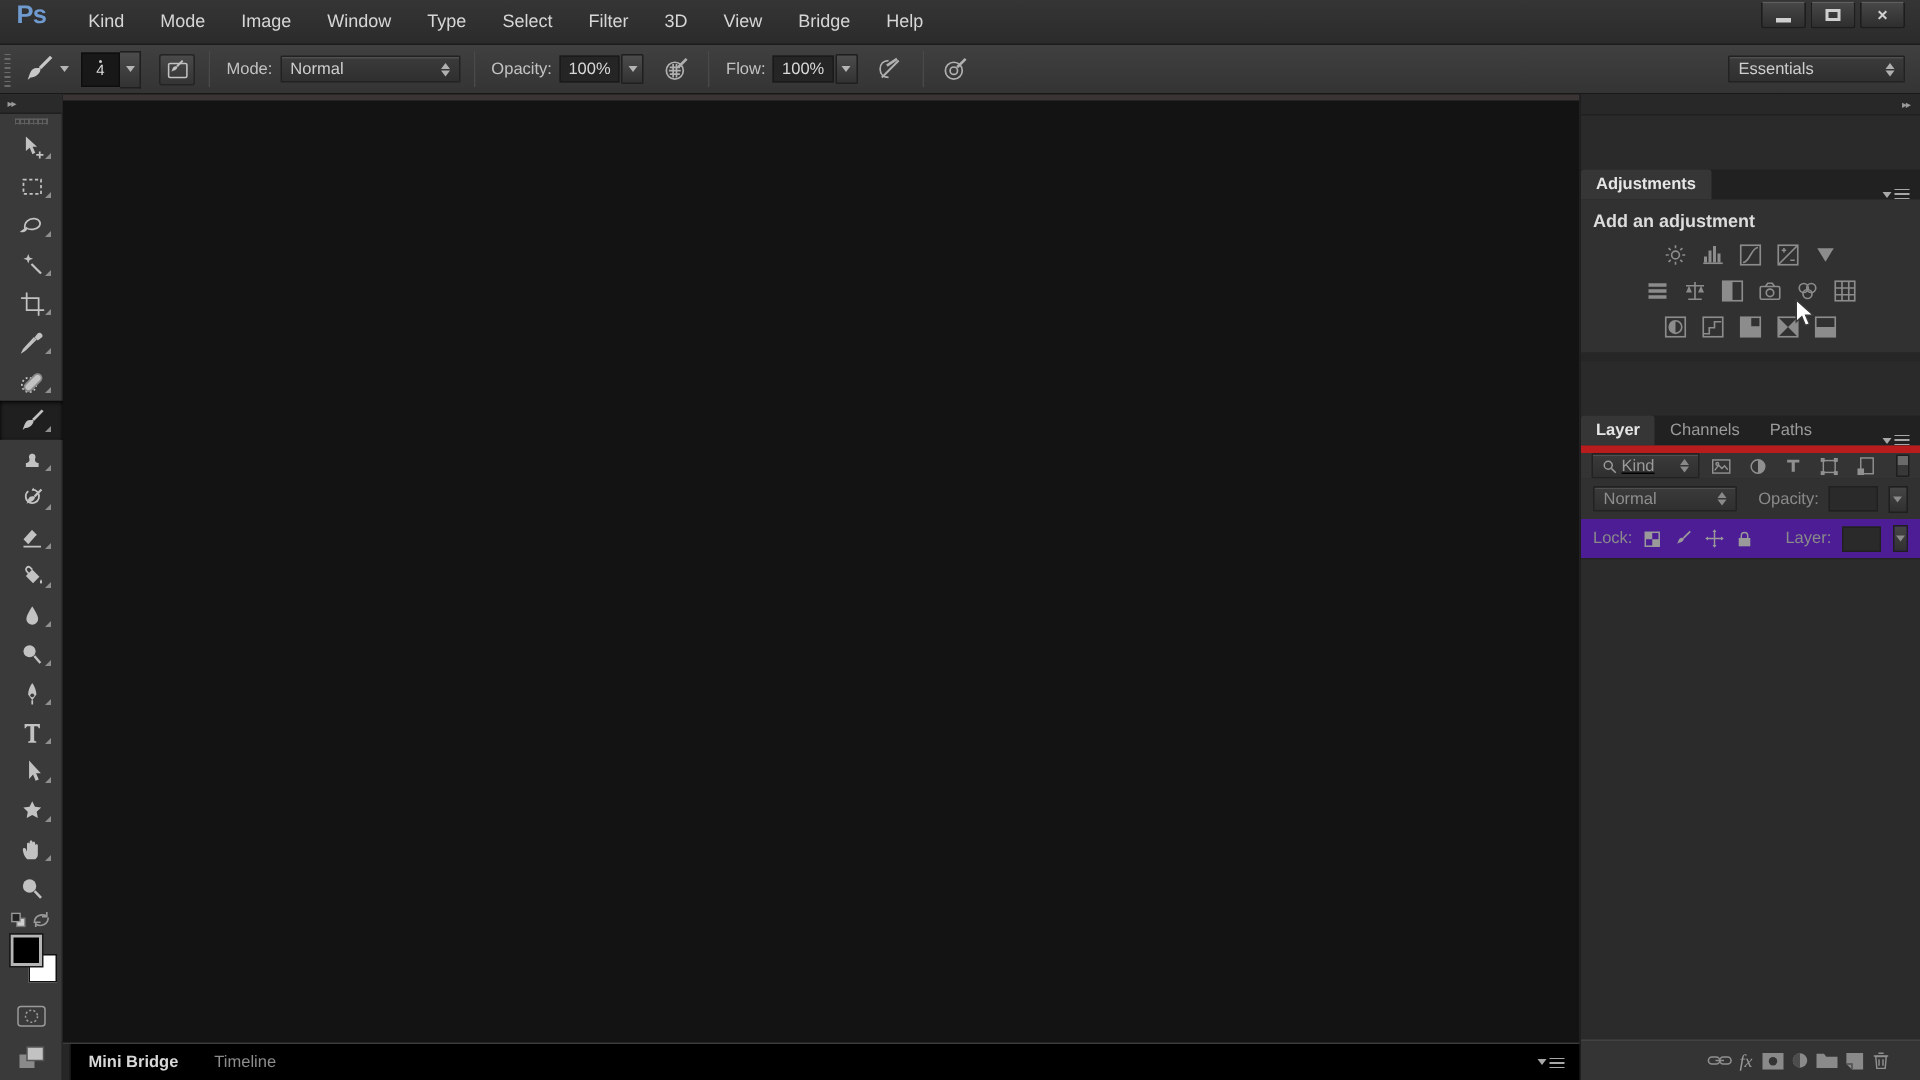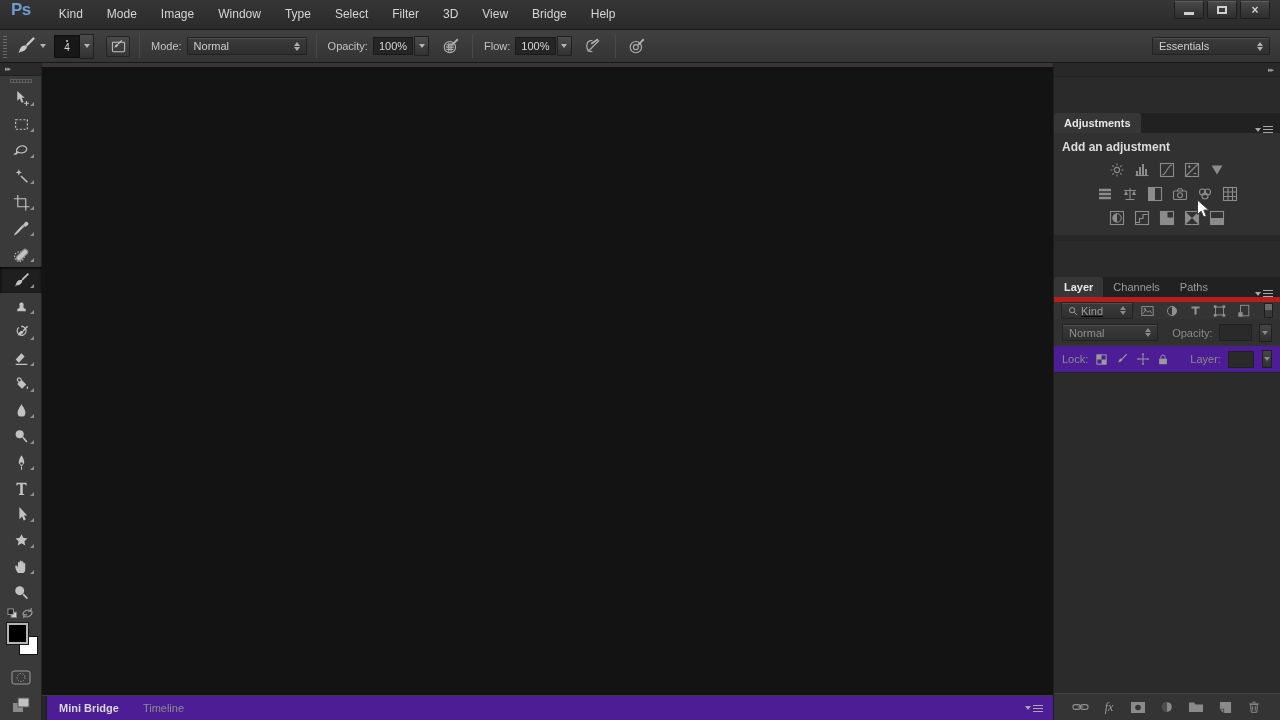--- a/index.html
+++ b/index.html
@@ -106,28 +106,28 @@
   .dim-label { color:#8a8a8a; font-size:11px; }
   .mini-box { width:36px; height:17px; background:#2a2a2a; border:1px solid #202020; }
   .mini-arrow { width:14px; height:18px; background:linear-gradient(#454545,#303030);
     border:1px solid #1f1f1f; display:flex; align-items:center; justify-content:center; margin-left:1px; }
   .mini-arrow .caret-down { border-top-color:#8a8a8a; border-left-width:3px; border-right-width:3px; }
   .lock-row { height:26px; background:#4c1d95; display:flex; align-items:center; padding:0 8px; gap:7px; }
   .lock-icon { width:16px; height:15px; display:flex; align-items:center; justify-content:center; }
   .lock-icon svg { stroke:#9a9a9a; fill:none; stroke-width:1.1; }
   .layers-content { flex:1; background:#2b2b2b; border-top:1px solid #242424; }
   .layers-bottom { height:27px; background:#343434; border-top:1px solid #424242;
-    display:flex; align-items:center; justify-content:space-between; padding:0 17px; }
+    display:flex; align-items:center; justify-content:flex-end; padding:0 17px; }
   .lb-icon { width:18px; height:18px; display:flex; align-items:center; justify-content:center; }
   .lb-icon svg { stroke:#909090; fill:none; stroke-width:1.1; }
   .fx-label { font-style:italic; font-size:12px; color:#9a9a9a; font-family:"Liberation Serif", serif; }
 
   
   .bottombar { position:absolute; left:42px; right:227px; bottom:0; height:25px;
-    background:#4c1d95; border-top:1px solid #3c3c3c; display:flex; align-items:center; }
+    background:#000000; border-top:1px solid #3c3c3c; display:flex; align-items:center; }
   .bb-edge { width:5px; height:25px; background:#262626; border-right:1px solid #1d1d1d; }
   .bb-tab { font-size:11px; padding:0 12px; color:#8d8d8d; line-height:24px; }
   .bb-tab.active { color:#d8d8d8; font-weight:bold; }
 
   
   .cursor { position:absolute; left:1196px; top:199px; z-index:50; }
 </style>
 </head>
 <body>
 

